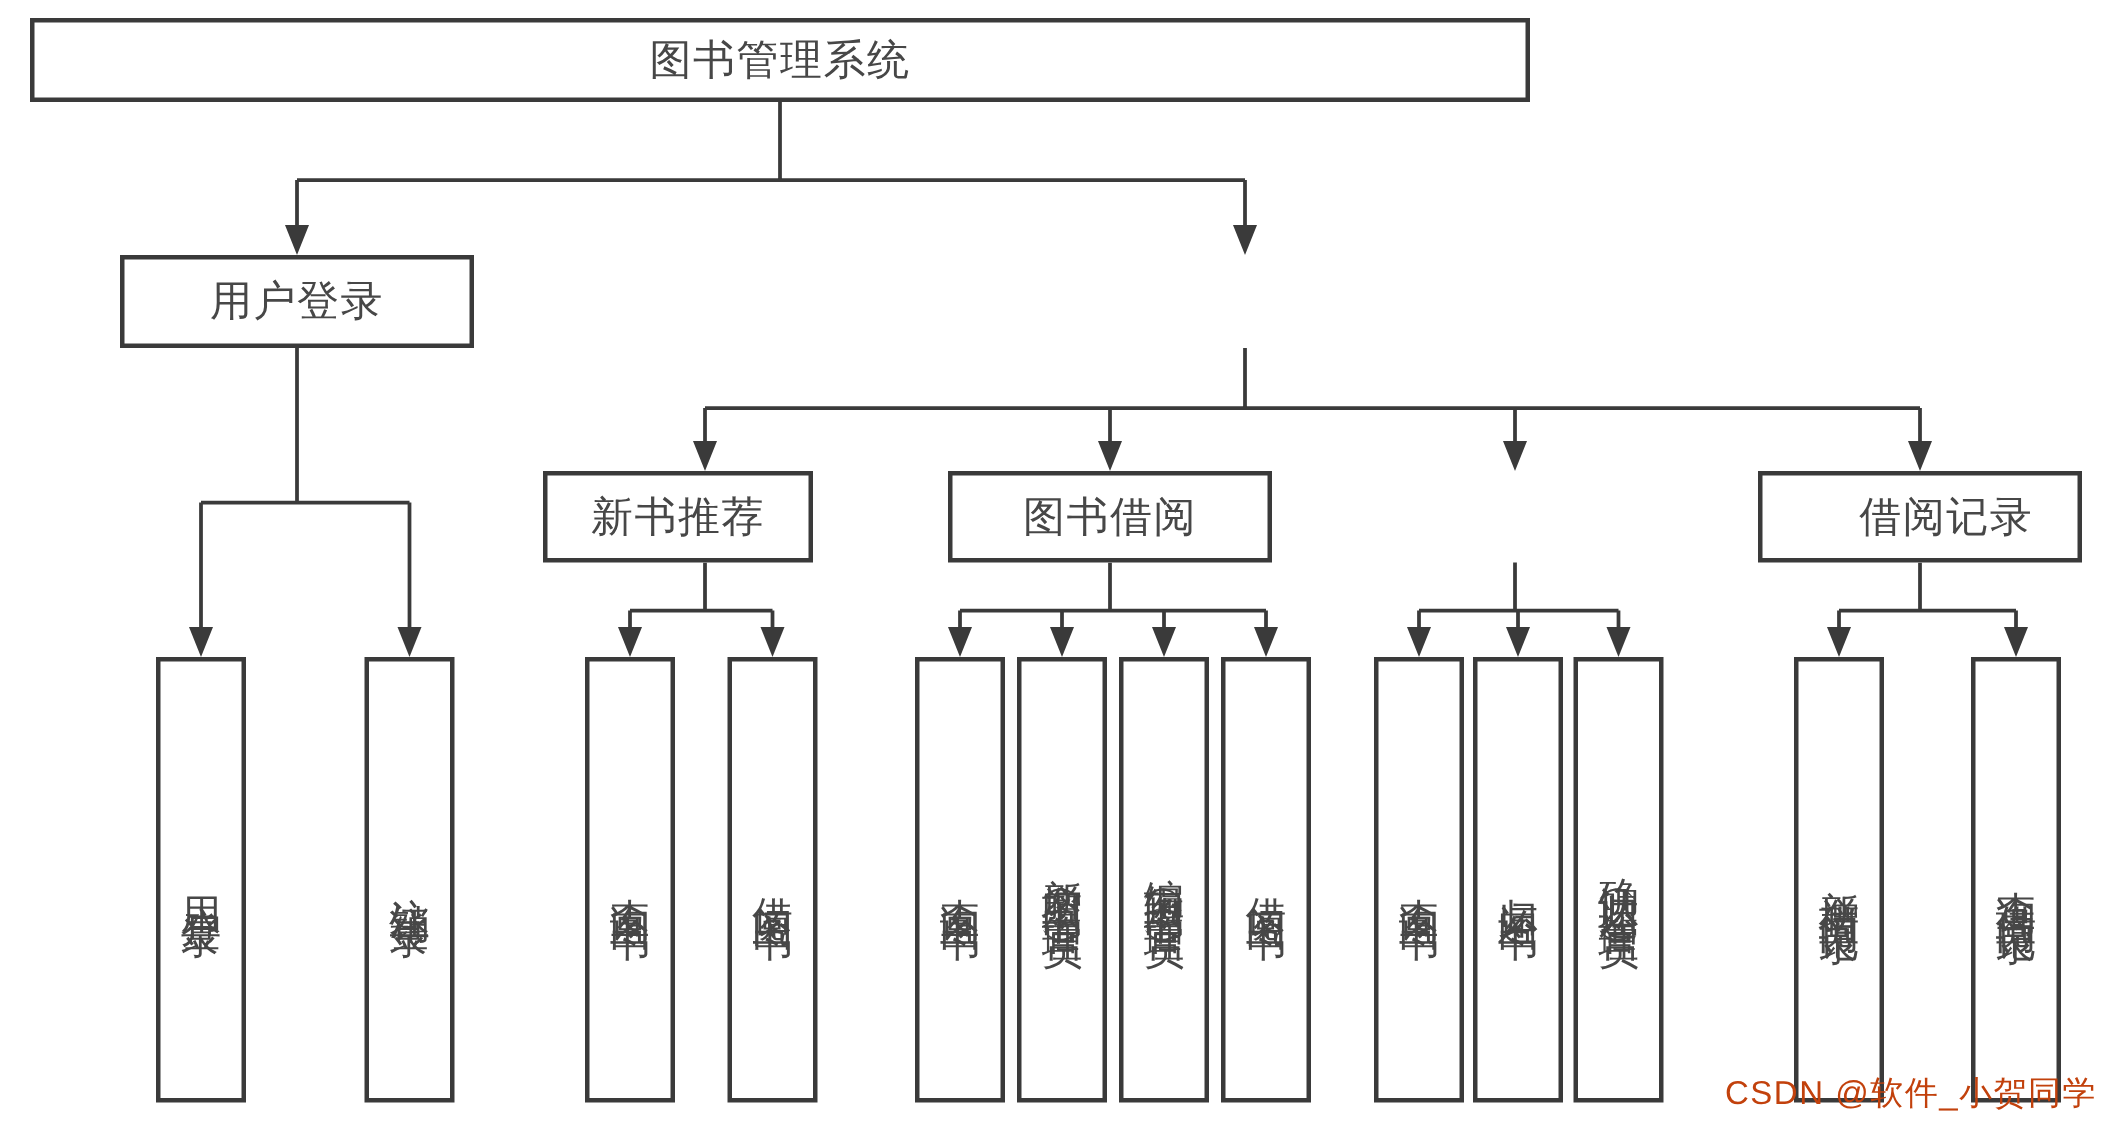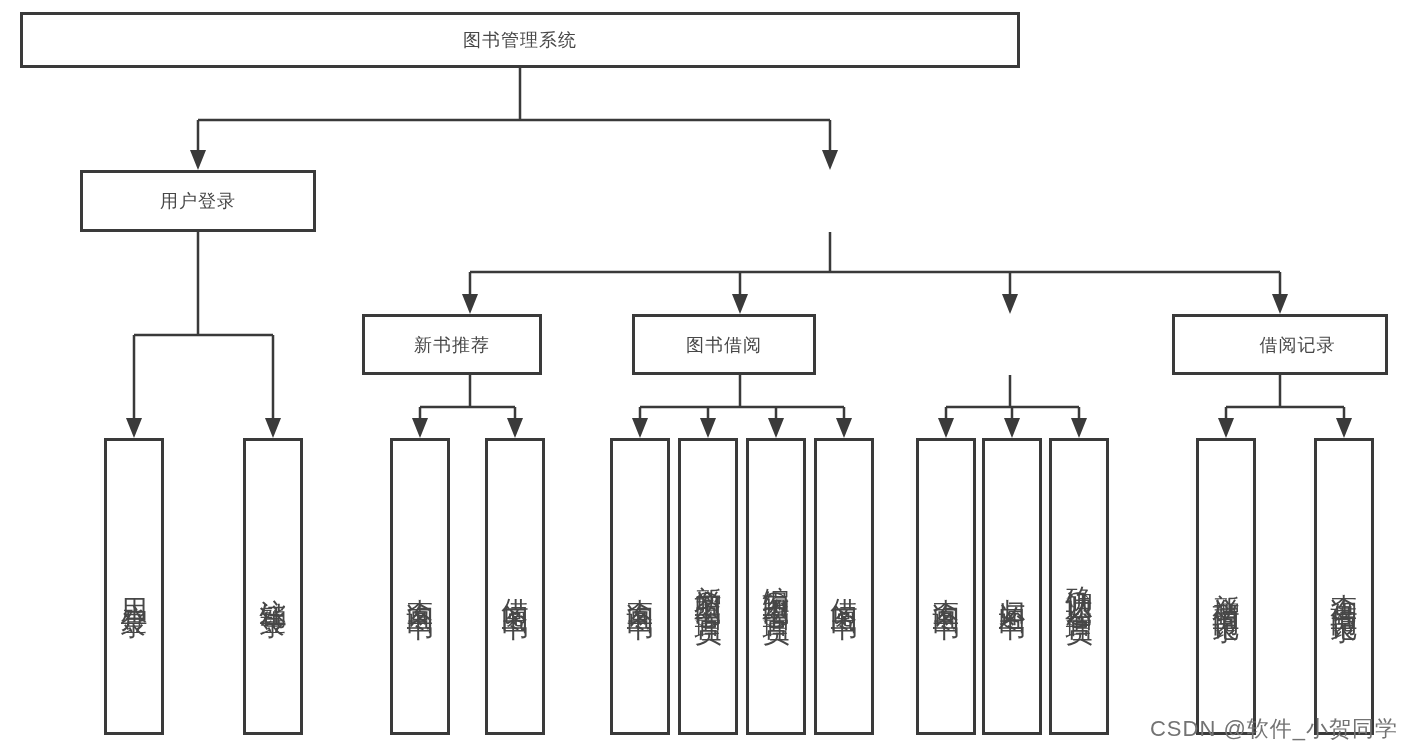--- a/index.html
+++ b/index.html
@@ -25,39 +25,39 @@
     position: absolute;
     box-sizing: border-box;
     border: 3px solid #3a3a3a;
     background: #ffffff;
     display: flex;
     align-items: center;
     justify-content: center;
     color: #474747;
   }
   .box.h {
-    font-size: 18px;
+    font-size: 28px;
     letter-spacing: 1px;
   }
   .box.v {
     font-size: 27px;
     width: 60px;
     top: 438px;
     height: 297px;
     writing-mode: vertical-rl;
     letter-spacing: 5px;
     text-align: center;
     line-height: 54px;
   }
   .watermark {
     position: absolute;
     right: 7px;
     top: 714px;
     font-size: 22px;
-    color: #737373;
+    color: #c2410c;
     letter-spacing: 1px;
     white-space: nowrap;
     z-index: 5;
     text-align: center;
   }
 </style>
 </head>
 <body>
 
 <div class="canvas">
@@ -100,21 +100,21 @@
       <polygon points="1218,418 1234,418 1226,438"></polygon>
       <polygon points="1336,418 1352,418 1344,438"></polygon>
     </g>
   </svg>
 
   <div class="box h" style="left:20px; top:12px; width:1000px; height:56px;">图书管理系统</div>
 
   <div class="box h" style="left:80px; top:170px; width:236px; height:62px;">用户登录</div>
 
   <div class="box h" style="left:362px; top:314px; width:180px; height:61px;">新书推荐</div>
-  <div class="box h" style="left:632px; top:314px; width:184px; height:61px;">图书借阅</div>
+  <div class="box h" style="left:632px; top:314px; width:216px; height:61px;">图书借阅</div>
   <div class="box h" style="left:1172px; top:314px; width:216px; height:61px;padding-left:35px;">借阅记录</div>
 
   <div class="box v" style="left:104px;">用户登录</div>
   <div class="box v" style="left:243px;">注销登录</div>
 
   <div class="box v" style="left:390px;">查询图书</div>
   <div class="box v" style="left:485px;">借阅图书</div>
 
   <div class="box v" style="left:610px;">查询图书</div>
   <div class="box v" style="left:678px;">新增图书（管理员）</div>

